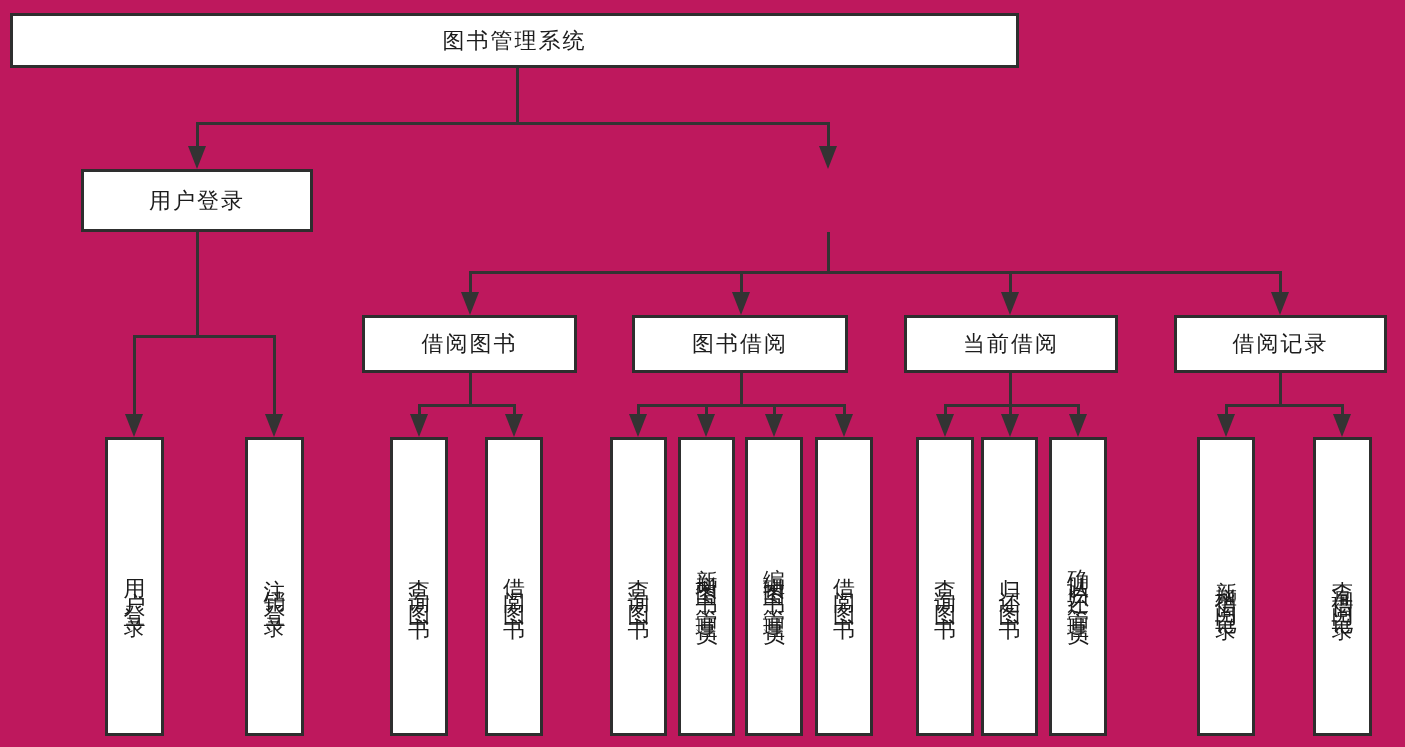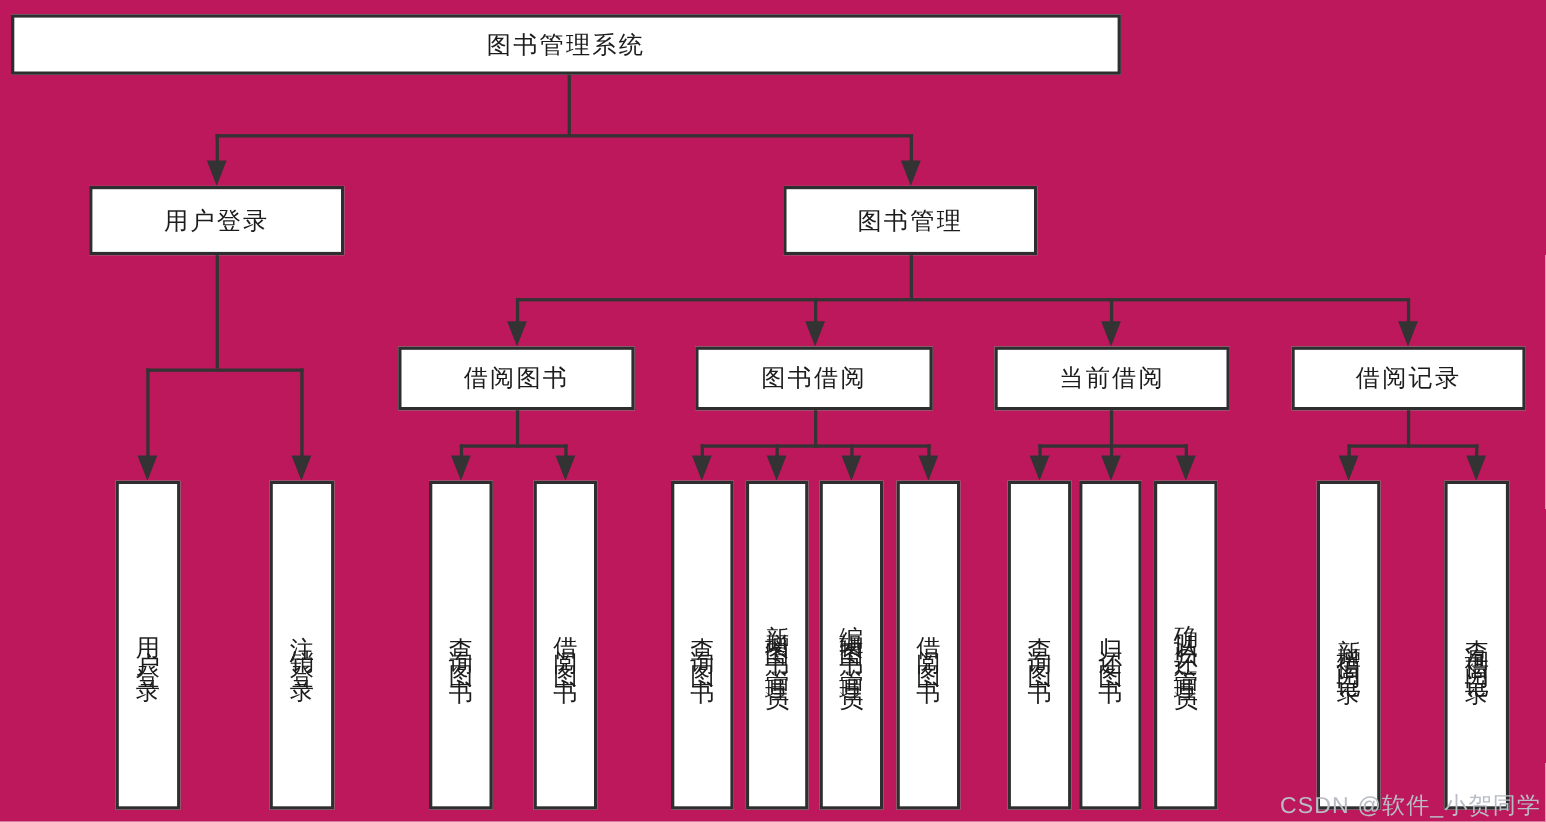--- a/index.html
+++ b/index.html
@@ -40,21 +40,20 @@
   <div class="box" style="left:10px;top:13px;width:1009px;height:55px;">图书管理系统</div>
 
   <div class="ln" style="left:516px;top:68px;width:3px;height:55px;"></div>
   <div class="ln" style="left:196px;top:122px;width:634px;height:3px;"></div>
   <div class="ln" style="left:196px;top:122px;width:3px;height:26px;"></div>
   <div class="arr" style="left:188px;top:146px;"></div>
   <div class="ln" style="left:827px;top:122px;width:3px;height:26px;"></div>
   <div class="arr" style="left:819px;top:146px;"></div>
 
   <div class="box" style="left:81px;top:169px;width:232px;height:63px;">用户登录</div>
-  <div class="box" style="left:712px;top:169px;width:231px;height:63px;">图书管理</div>
 
   <div class="ln" style="left:196px;top:232px;width:3px;height:103px;"></div>
   <div class="ln" style="left:133px;top:335px;width:143px;height:3px;"></div>
   <div class="ln" style="left:133px;top:335px;width:3px;height:80px;"></div>
   <div class="arr" style="left:125px;top:414px;"></div>
   <div class="ln" style="left:273px;top:335px;width:3px;height:80px;"></div>
   <div class="arr" style="left:265px;top:414px;"></div>
 
   <div class="ln" style="left:827px;top:232px;width:3px;height:39px;"></div>
   <div class="ln" style="left:469px;top:271px;width:812px;height:3px;"></div>
@@ -117,15 +116,14 @@
   <div class="box vbox" style="left:745px;top:437px;width:58px;height:299px;">编辑图书（管理员）</div>
   <div class="box vbox wide" style="left:815px;top:437px;width:58px;height:299px;">借阅图书</div>
 
   <div class="box vbox wide" style="left:916px;top:437px;width:58px;height:299px;">查询图书</div>
   <div class="box vbox wide" style="left:981px;top:437px;width:57px;height:299px;">归还图书</div>
   <div class="box vbox" style="left:1049px;top:437px;width:58px;height:299px;">确认归还（管理员）</div>
 
   <div class="box vbox" style="left:1197px;top:437px;width:58px;height:299px;">新增借阅记录</div>
   <div class="box vbox" style="left:1313px;top:437px;width:59px;height:299px;">查询借阅记录</div>
 
-  <div class="watermark">CSDN @软件_小贺同学</div>
 
 </div>
 
 </body></html>

